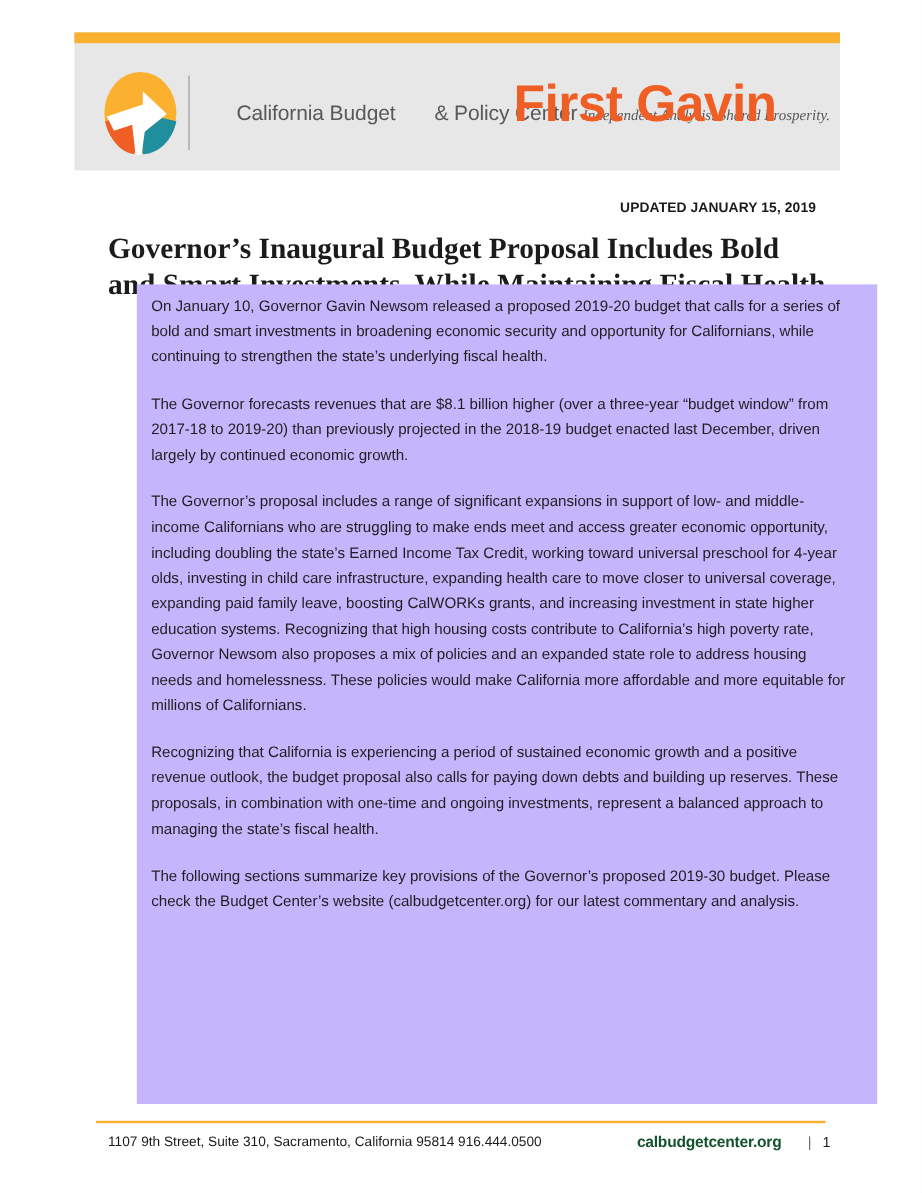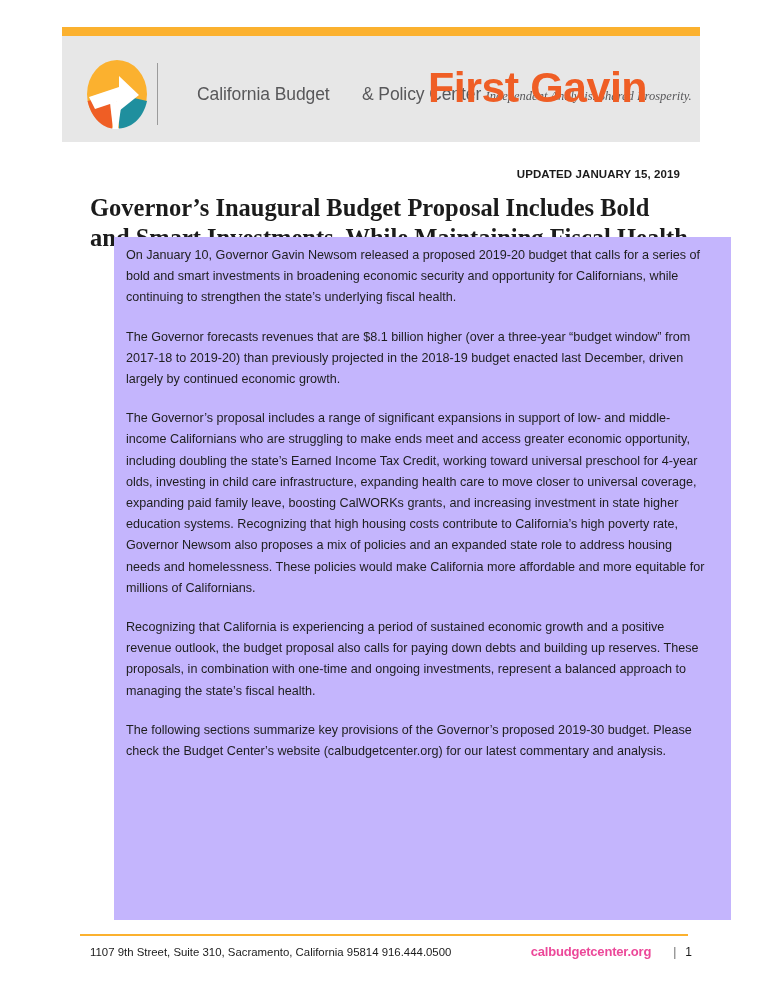--- a/index.html
+++ b/index.html
@@ -173,21 +173,21 @@
     right: 0;
     top: 0;
     display: flex;
     align-items: baseline;
     white-space: nowrap;
   }
   .footer-site {
     font-family: "Liberation Sans", sans-serif;
     font-weight: bold;
     font-size: 13px;
-    color: #ec4899;
+    color: #14532d;
     letter-spacing: -0.2px;
   }
   .footer-sep {
     font-family: "Liberation Sans", sans-serif;
     font-size: 12px;
     color: #6d6d6d;
     padding: 0 9px 0 22px;
   }
   .footer-page {
     font-family: "Liberation Sans", sans-serif;

